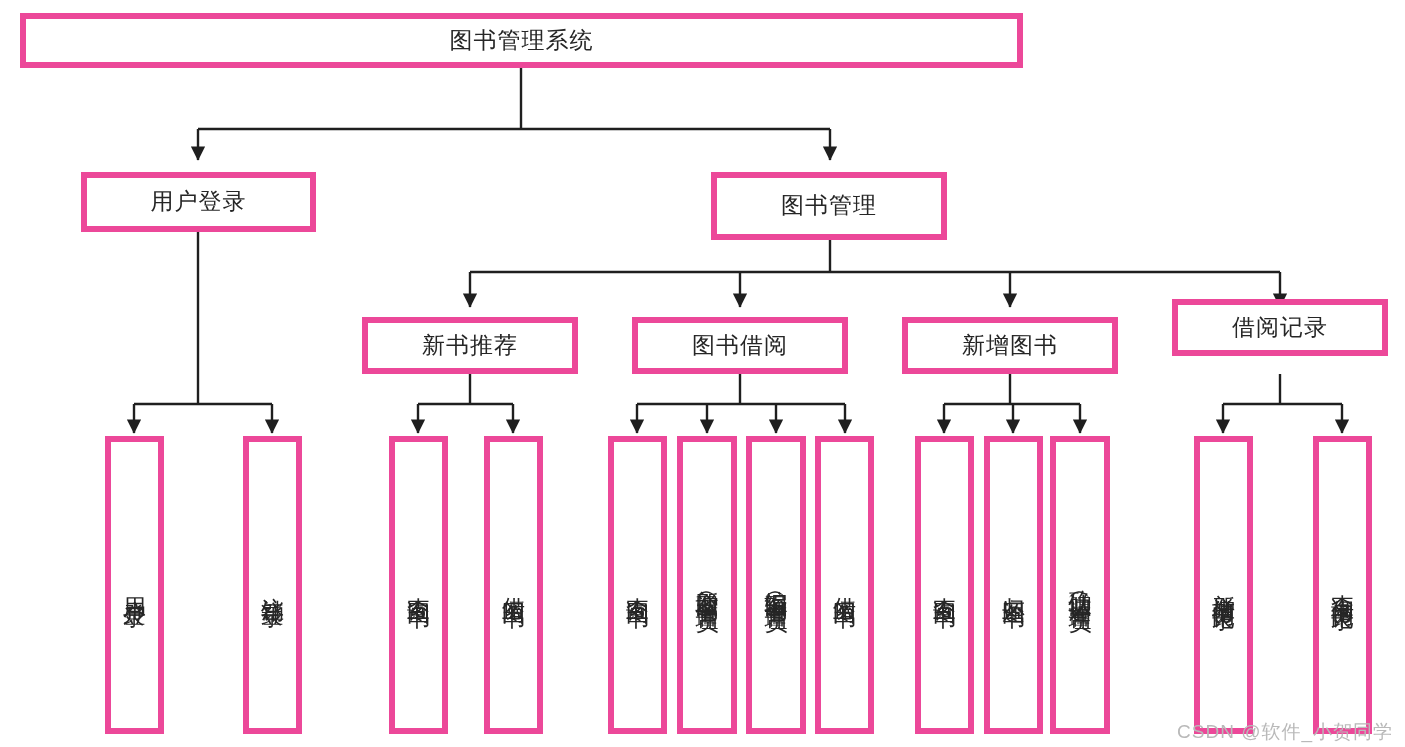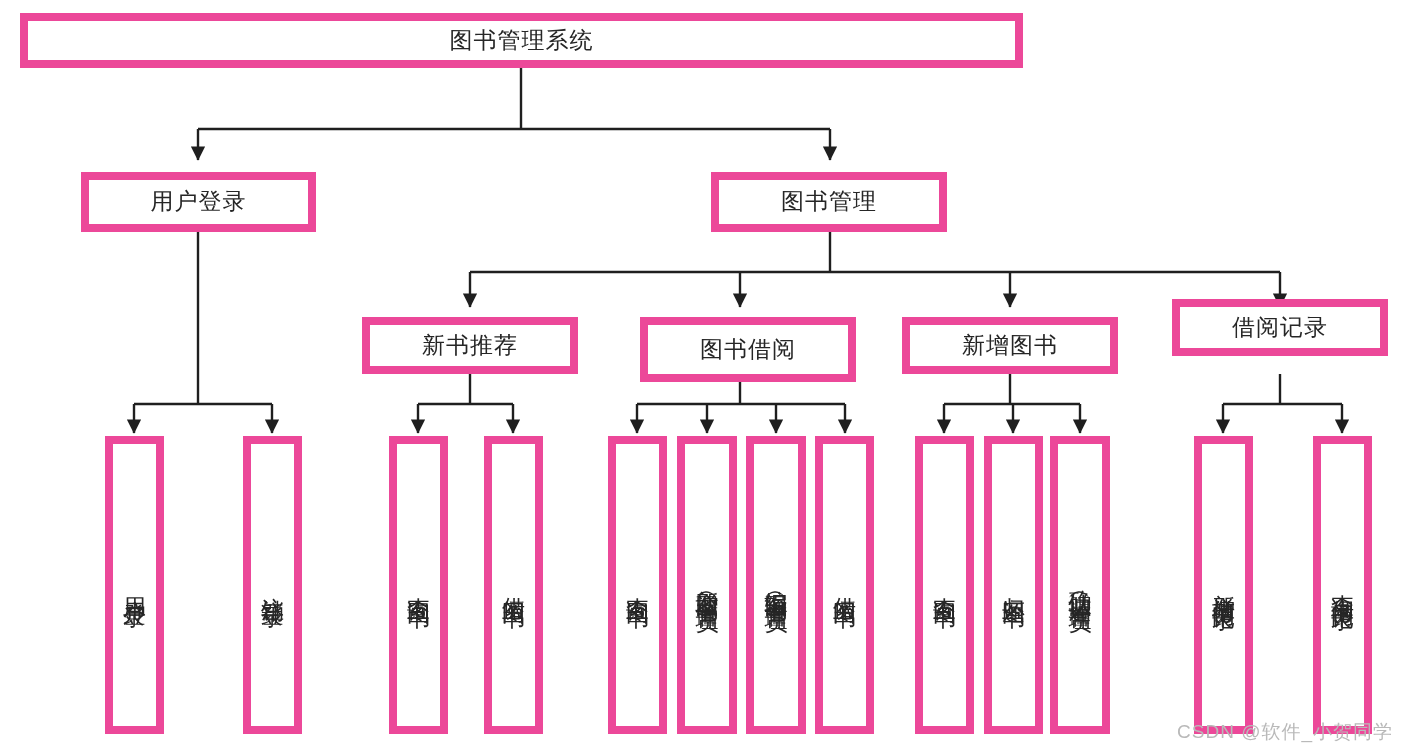--- a/index.html
+++ b/index.html
@@ -22,21 +22,21 @@
     left: 0;
     top: 0;
     width: 1405px;
     height: 747px;
     pointer-events: none;
   }
   .node {
     position: absolute;
     box-sizing: border-box;
     background: #ffffff;
-    border: 8px solid #ec4899;
+    border: 6px solid #ec4899;
     display: flex;
     align-items: center;
     justify-content: center;
     color: #262626;
   }
   .node.horiz {
     font-size: 23px;
     letter-spacing: 1px;
     line-height: 1.2;
   }
@@ -124,29 +124,29 @@
   </svg>
 
   <div class="node horiz" style="left:20px; top:13px; width:1003px; height:55px;">
     <span>图书管理系统</span>
   </div>
 
   <div class="node horiz" style="left:81px; top:172px; width:235px; height:60px;">
     <span>用户登录</span>
   </div>
 
-  <div class="node horiz" style="left:711px; top:172px; width:236px; height:60px;">
+  <div class="node horiz" style="left:711px; top:172px; width:236px; height:68px;">
     <span>图书管理</span>
   </div>
 
   <div class="node horiz" style="left:362px; top:317px; width:216px; height:57px;">
     <span>新书推荐</span>
   </div>
 
-  <div class="node horiz" style="left:632px; top:317px; width:216px; height:65px;margin-left:8px;">
+  <div class="node horiz" style="left:632px; top:317px; width:216px; height:57px;">
     <span>图书借阅</span>
   </div>
 
   <div class="node horiz" style="left:902px; top:317px; width:216px; height:57px;">
     <span>新增图书</span>
   </div>
 
   <div class="node horiz" style="left:1172px; top:299px; width:216px; height:57px;">
     <span>借阅记录</span>
   </div>

